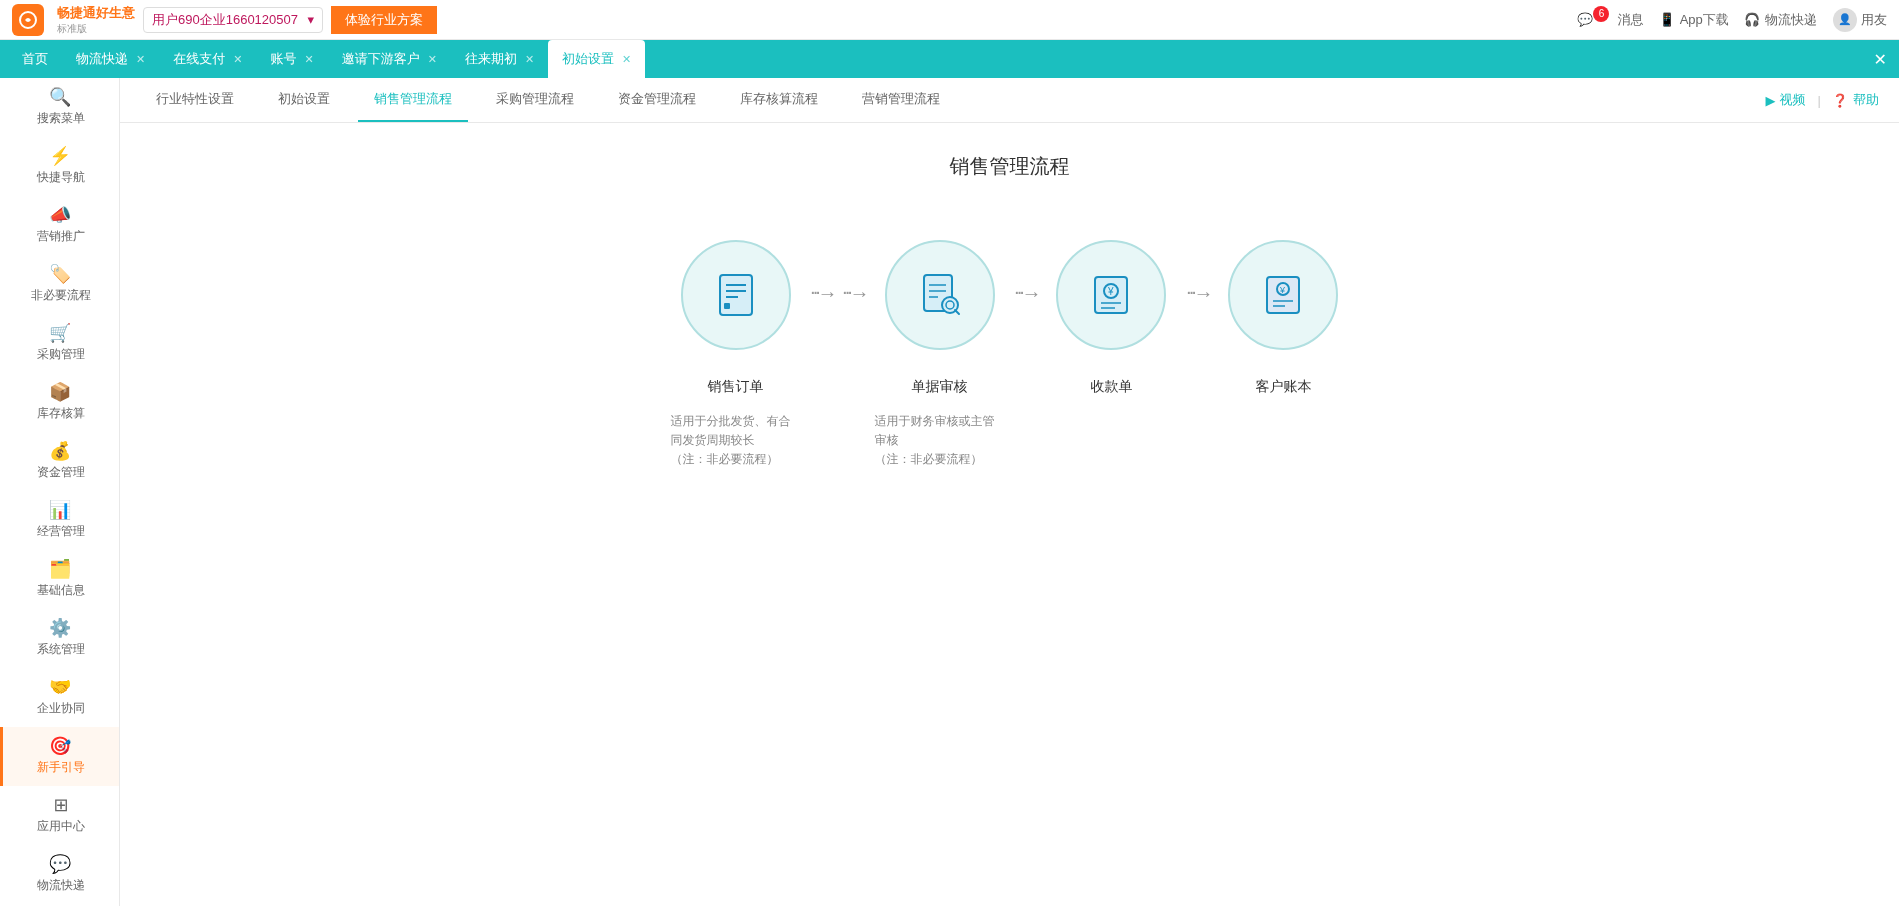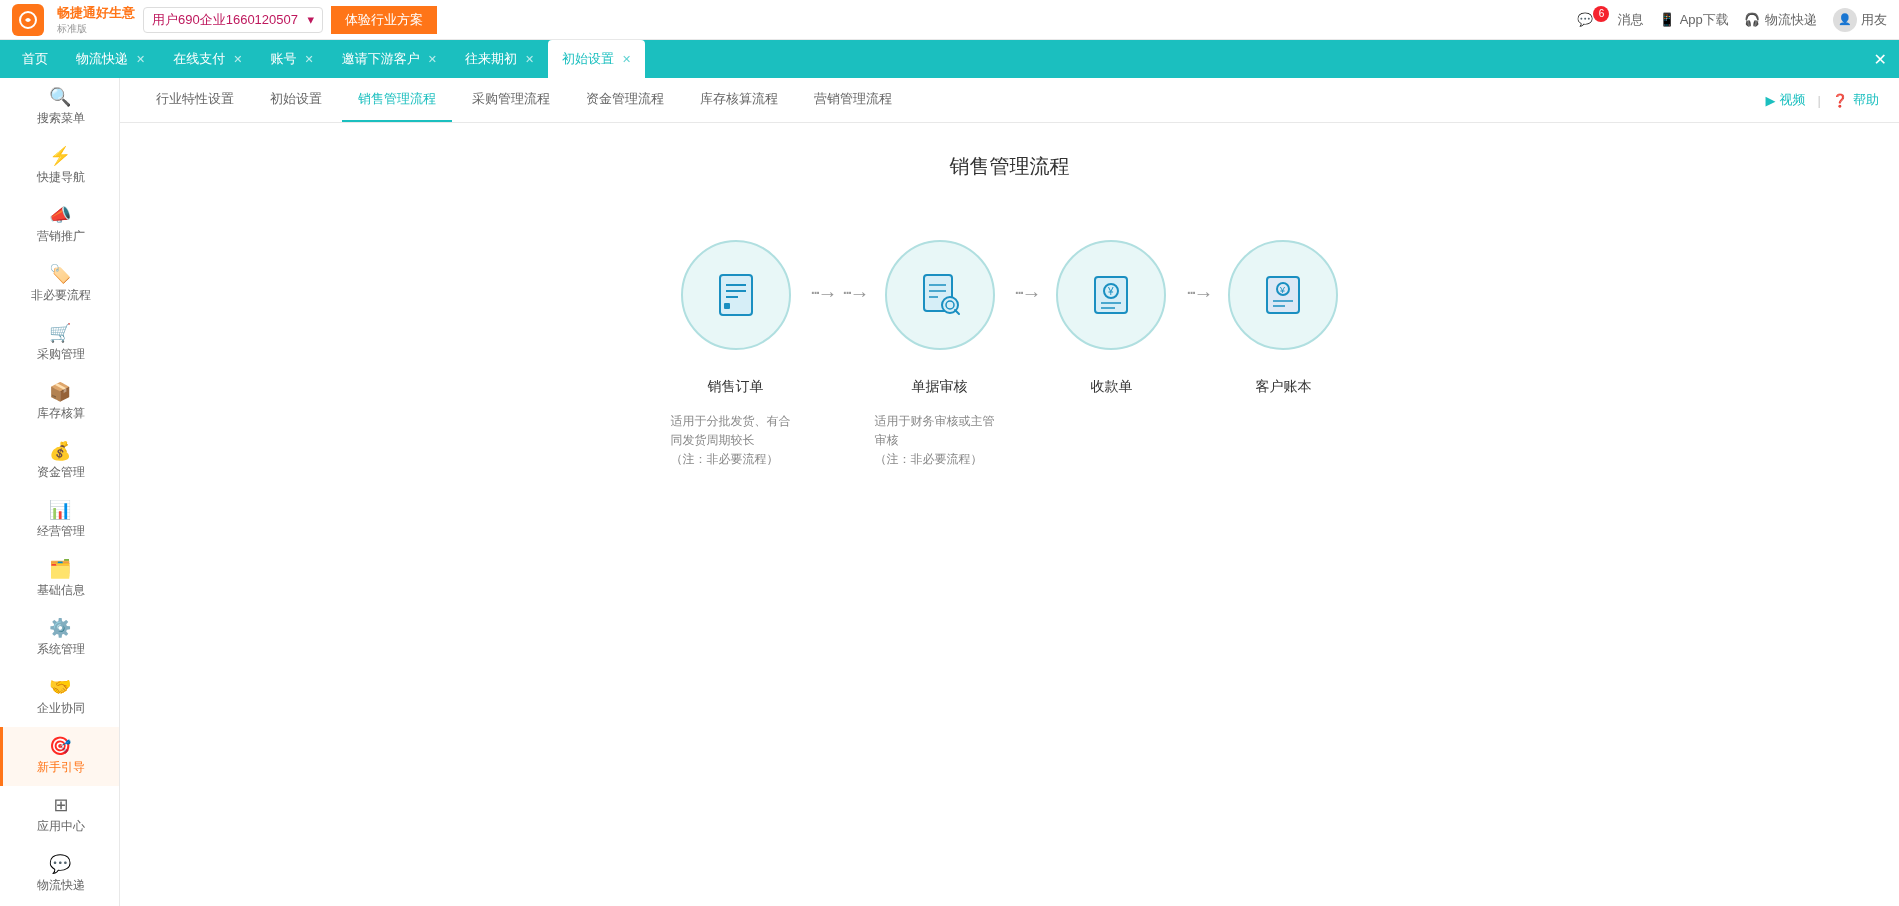--- a/index.html
+++ b/index.html
@@ -149,21 +149,21 @@
       flex-direction: column;
     }
 
     
     .sub-tabs {
       display: flex;
       align-items: center;
       border-bottom: 1px solid #e8e8e8;
       padding: 0 20px;
       background: #fff;
-      gap: 4px;
+      gap: 12px;
     }
     .sub-tab {
       padding: 12px 16px;
       font-size: 13px;
       color: #666;
       cursor: pointer;
       border-bottom: 2px solid transparent;
       white-space: nowrap;
     }
     .sub-tab.active {

